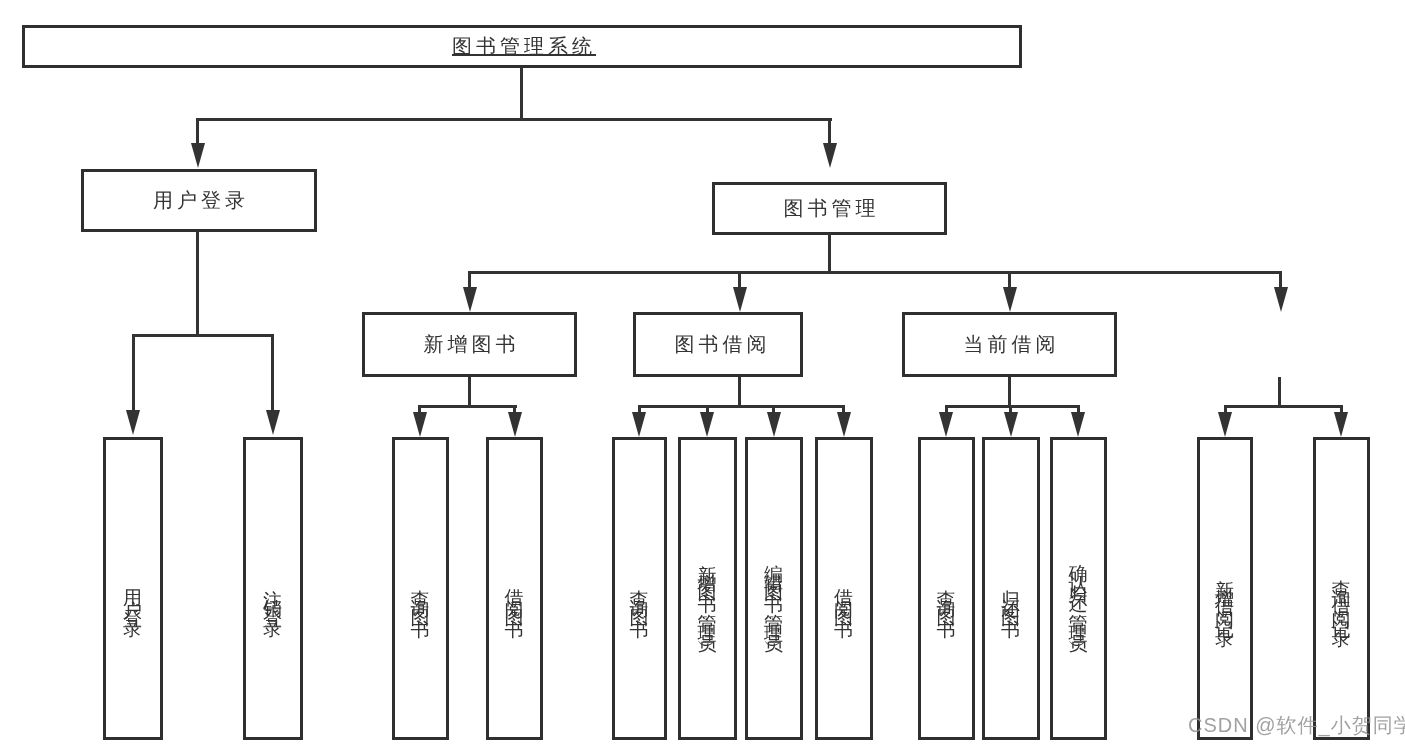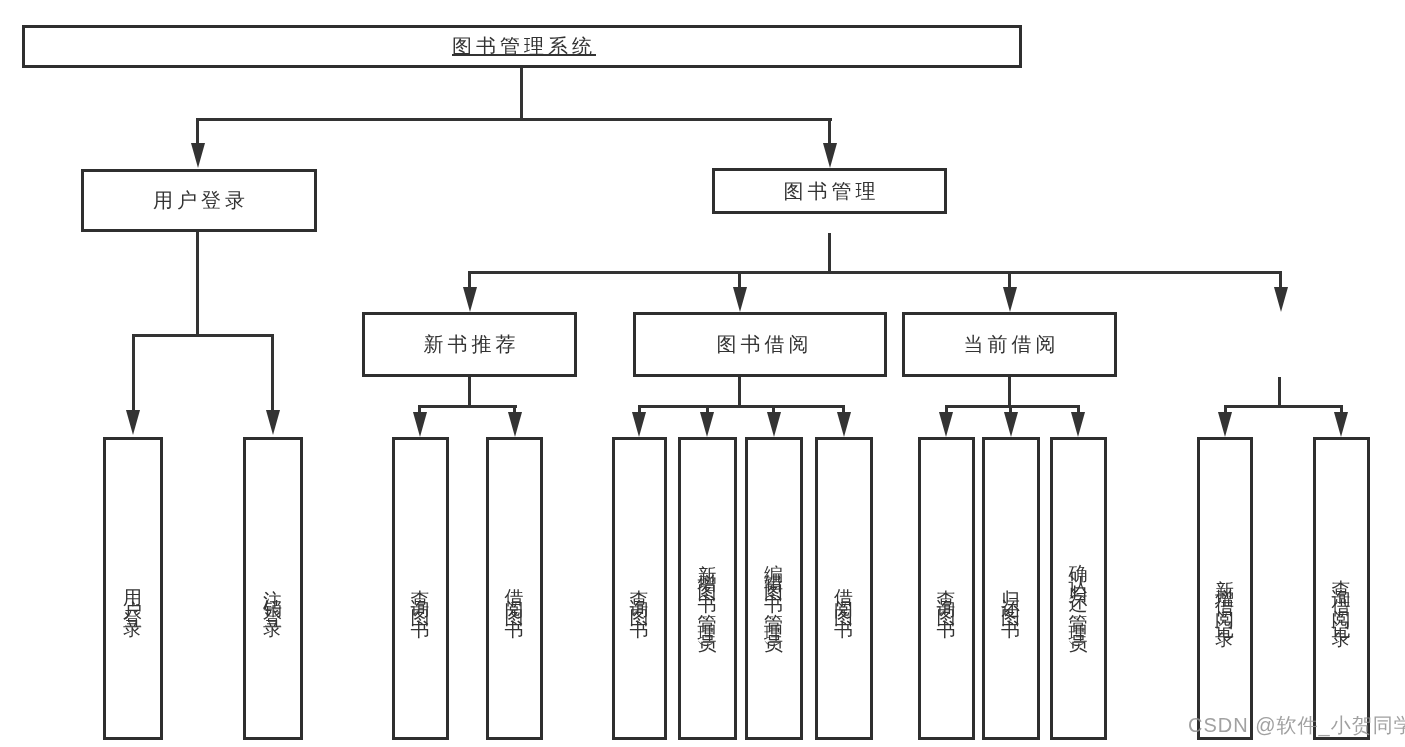--- a/index.html
+++ b/index.html
@@ -78,21 +78,21 @@
   <div class="vline" style="left:520px; top:68px; height:53px;"></div>
   <div class="hline" style="left:198px; top:118px; width:634px;"></div>
   <div class="vline" style="left:196px; top:118px; height:28px;"></div>
   <div class="arrowhead" style="left:191px; top:143px;"></div>
   <div class="vline" style="left:828px; top:118px; height:28px;"></div>
   <div class="arrowhead" style="left:823px; top:143px;"></div>
 
   <div class="hbox" style="left:81px; top:169px; width:236px; height:63px;">
     <span>用户登录</span>
   </div>
-  <div class="hbox" style="left:712px; top:168px; width:235px; height:46px;">
+  <div class="hbox" style="left:712px; top:182px; width:235px; height:53px;">
     <span>图书管理</span>
   </div>
 
   <div class="vline" style="left:196px; top:232px; height:105px;"></div>
   <div class="hline" style="left:133px; top:334px; width:141px;"></div>
   <div class="vline" style="left:132px; top:334px; height:78px;"></div>
   <div class="arrowhead" style="left:126px; top:410px;"></div>
   <div class="vline" style="left:271px; top:334px; height:78px;"></div>
   <div class="arrowhead" style="left:266px; top:410px;"></div>
 
@@ -101,23 +101,23 @@
   <div class="vline" style="left:468px; top:271px; height:18px;"></div>
   <div class="arrowhead" style="left:463px; top:287px;"></div>
   <div class="vline" style="left:738px; top:271px; height:18px;"></div>
   <div class="arrowhead" style="left:733px; top:287px;"></div>
   <div class="vline" style="left:1008px; top:271px; height:18px;"></div>
   <div class="arrowhead" style="left:1003px; top:287px;"></div>
   <div class="vline" style="left:1279px; top:271px; height:18px;"></div>
   <div class="arrowhead" style="left:1274px; top:287px;"></div>
 
   <div class="hbox" style="left:362px; top:312px; width:215px; height:65px;">
-    <span>新书推荐</span>
-  </div>
-  <div class="hbox" style="left:633px; top:312px; width:254px; height:65px;padding-left:9px;">
+    <span>新增图书</span>
+  </div>
+  <div class="hbox" style="left:633px; top:312px; width:170px; height:65px;padding-left:9px;">
     <span>图书借阅</span>
   </div>
   <div class="hbox" style="left:902px; top:312px; width:215px; height:65px;">
     <span>当前借阅</span>
   </div>
 
   <div class="vline" style="left:468px; top:377px; height:31px;"></div>
   <div class="hline" style="left:419px; top:405px; width:98px;"></div>
   <div class="vline" style="left:418px; top:405px; height:10px;"></div>
   <div class="arrowhead" style="left:413px; top:412px;"></div>

